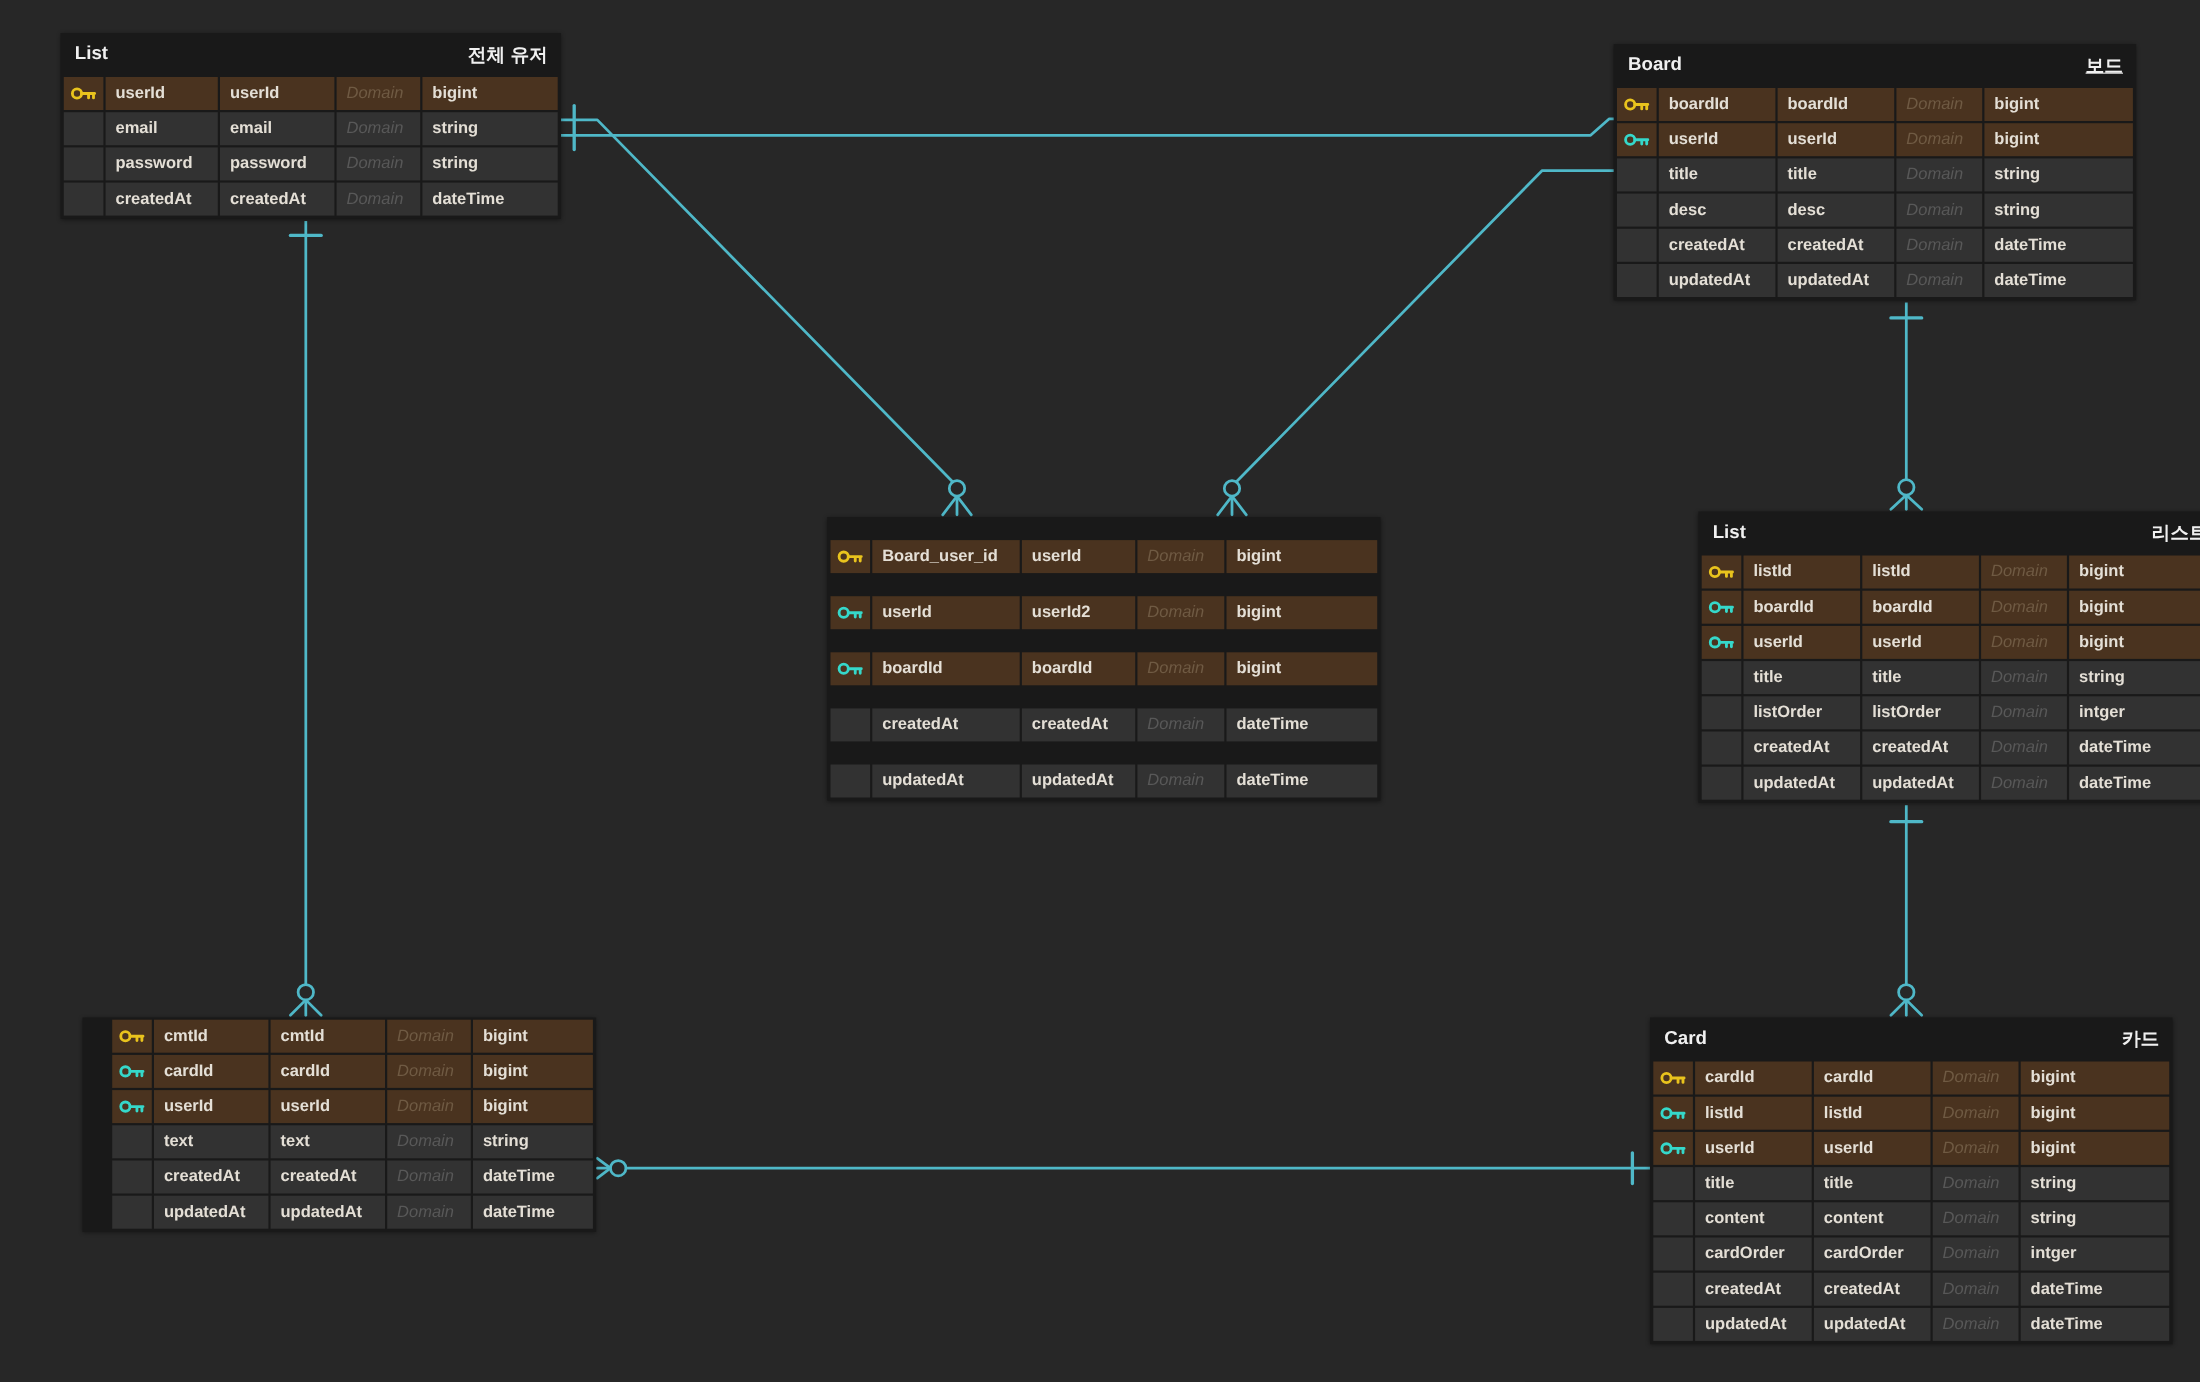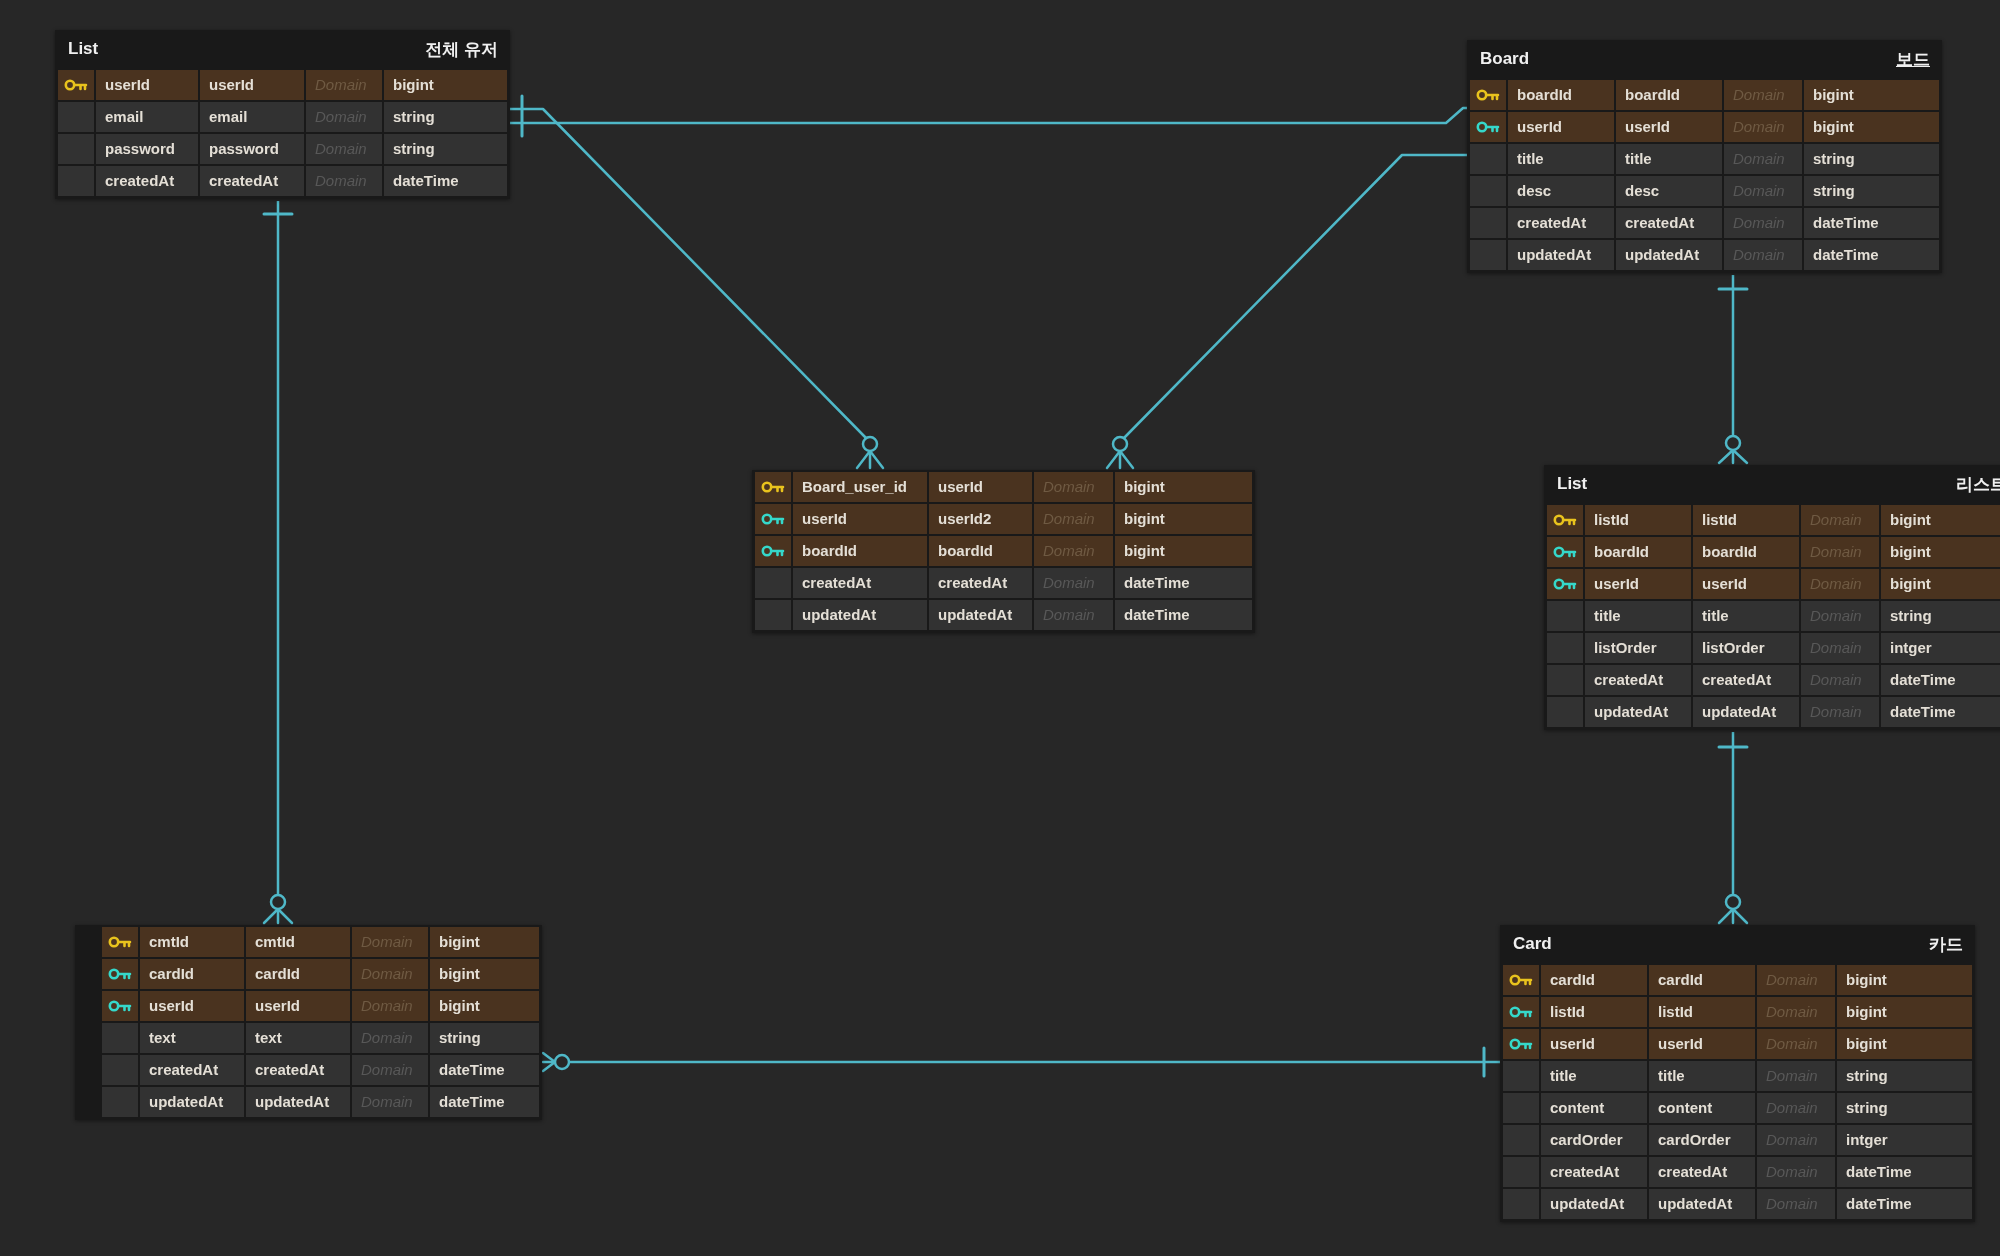--- a/index.html
+++ b/index.html
@@ -19,21 +19,21 @@
           padding-left:9px; overflow:hidden; white-space:nowrap; }
   .row.keyrow .cell { background:#4a331f; }
   .cell.icon { padding:0; display:flex; align-items:center; justify-content:center; }
   .cell.domain { font-weight:normal; font-style:italic; color:#585858; }
   .row.keyrow .cell.domain { color:#6f5a43; }
 
   .table.user .row       { grid-template-columns:36px 102px 104px 76px 1fr; }
   .table.board .row,
   .table.list .row,
   .table.card .row       { grid-template-columns:36px 106px 106px 78px 1fr; }
-  .table.membership .row { grid-template-columns:36px 134px 103px 79px 1fr; }
+  .table.membership .row { grid-template-columns:36px 134px 103px 79px 1fr;margin-top:19px; }
   .table.comment .row    { grid-template-columns:36px 104px 104px 76px 1fr;padding-left:24px; }
 </style>
 </head>
 <body>
 
 <div id="canvas" style="width: 2000px; height: 1256px; background: rgb(39, 39, 39);">
   <svg id="edges" width="2000" height="1256">
       <g>
         <polyline points="510,109 543,109 866,438" fill="none" stroke="#4fb8c8" stroke-width="2.5" stroke-linejoin="round"></polyline>
         <line x1="522" y1="96" x2="522" y2="136" stroke="#4fb8c8" stroke-width="3" stroke-linecap="round"></line>

